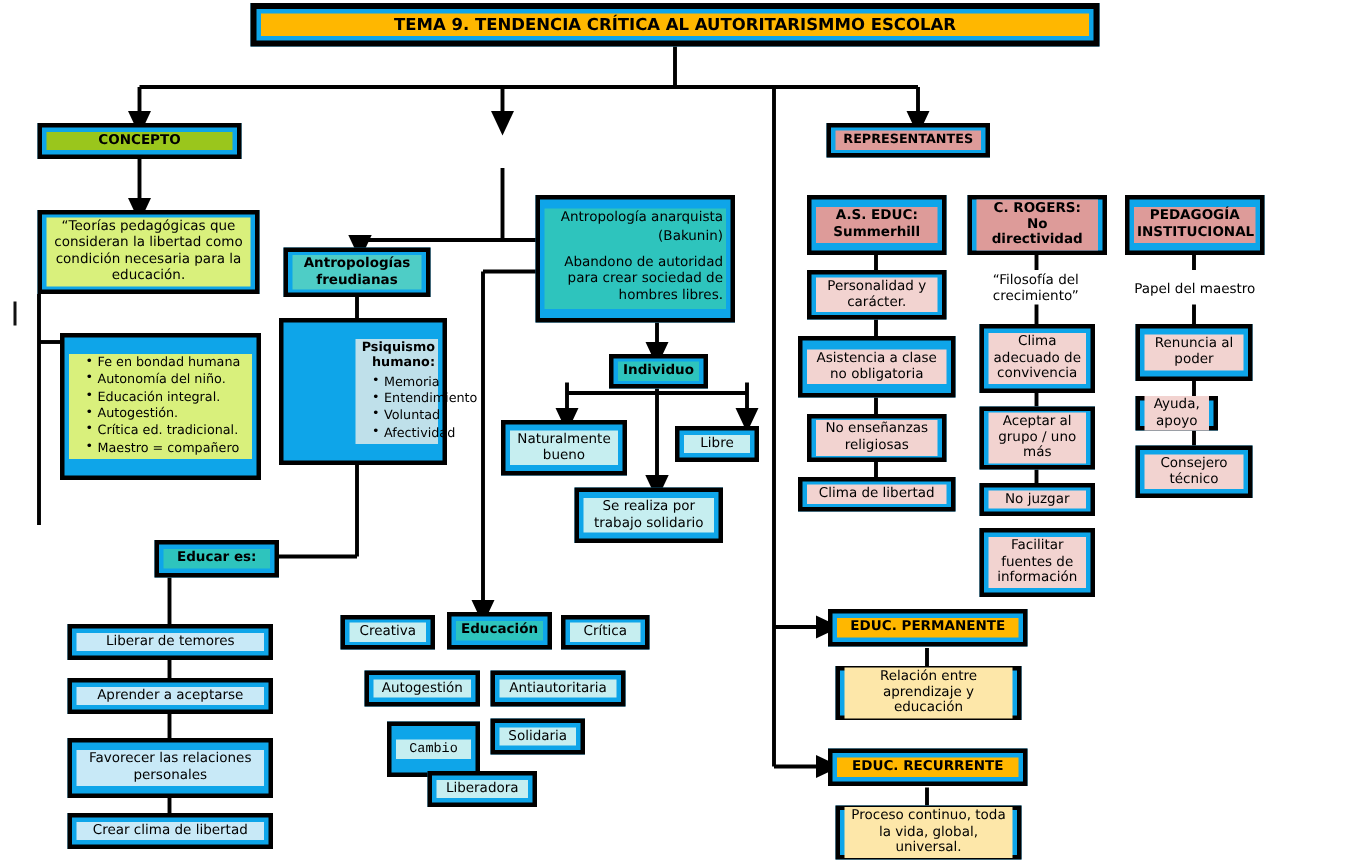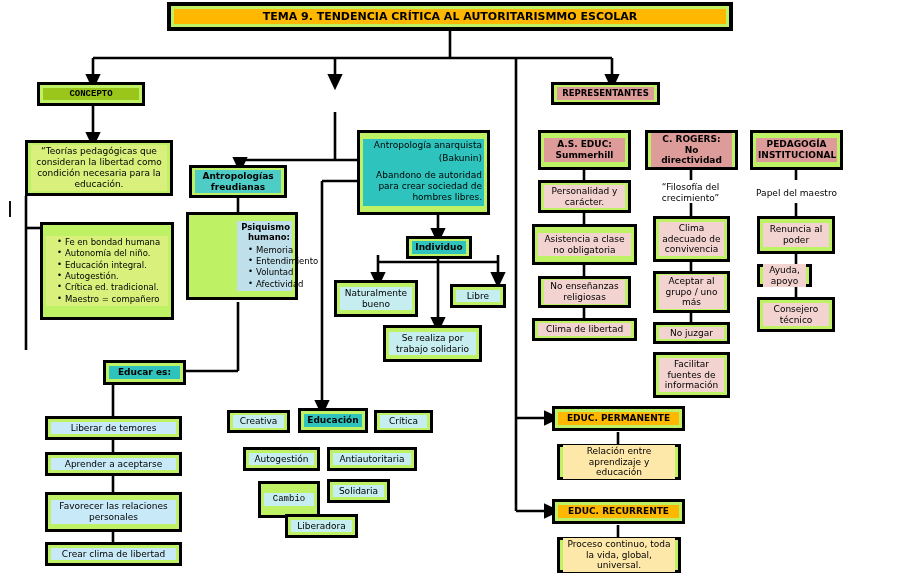--- a/index.html
+++ b/index.html
@@ -10,21 +10,21 @@
     -webkit-font-smoothing:antialiased;
   }
   #canvas{position:absolute;left:0;top:0;width:901px;height:578px;}
   svg#links{position:absolute;left:0;top:0;width:901px;height:578px;pointer-events:none;}
 
   
   .node{
     position:absolute;
     box-sizing:border-box;
     border:3px solid #000;
-    background:#bef264;
+    background:#0ea5e9;
     display:flex;
     align-items:center;
     justify-content:center;
     padding:3px 3px;
     z-index:5;
   }
   .fill{
     display:block;
     width:100%;
     text-align:center;
@@ -135,21 +135,21 @@
       <path d="M796,203 L796,216"></path>
       <path d="M796,254 L796,264"></path>
       <path d="M796,287 L796,297"></path>
     </g>
   </svg>
 
   <div class="node title" style="left:167px;top:2px;width:566px;height:29px;">
     <span class="fill c-orange t11">TEMA 9. TENDENCIA CRÍTICA AL AUTORITARISMMO ESCOLAR</span>
   </div>
 
-  <div class="node" style="left:37px;top:82px;width:108px;height:24px;font-family:Liberation Mono, monospace;">
+  <div class="node" style="left:25px;top:82px;width:136px;height:24px;">
     <span class="fill c-lime t9">CONCEPTO</span>
   </div>
 
   <div class="node" style="left:25px;top:140px;width:148px;height:56px;">
     <span class="fill c-limelite t9">“Teorías pedagógicas que consideran la libertad como condición necesaria para la educación.</span>
   </div>
 
   <div class="node" style="left:40px;top:222px;width:134px;height:98px;">
     <span class="fill c-limelite t85 listbox">
       <ul class="bullets">
@@ -161,21 +161,21 @@
         <li>Maestro = compañero</li>
       </ul>
     </span>
   </div>
 
 
   <div class="node" style="left:189px;top:165px;width:98px;height:33px;">
     <span class="fill c-tealmid t9"><span>Antropologías</span><br><span>freudianas</span></span>
   </div>
 
-  <div class="node" style="left:186px;top:212px;width:112px;height:88px;padding-left:48px;">
+  <div class="node" style="left:186px;top:212px;width:112px;height:98px;padding-left:48px;">
     <span class="fill c-blueice t85 listbox">
       <span class="boxhead">Psiquismo  humano:</span>
       <ul class="bullets">
         <li>Memoria</li>
         <li>Entendimiento</li>
         <li>Voluntad</li>
         <li>Afectividad</li>
       </ul>
     </span>
   </div>

